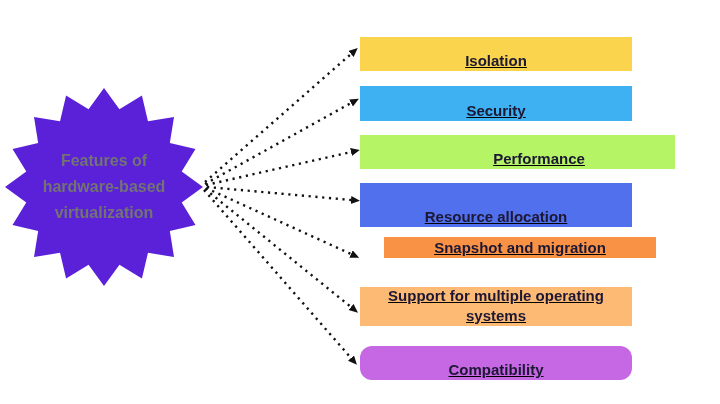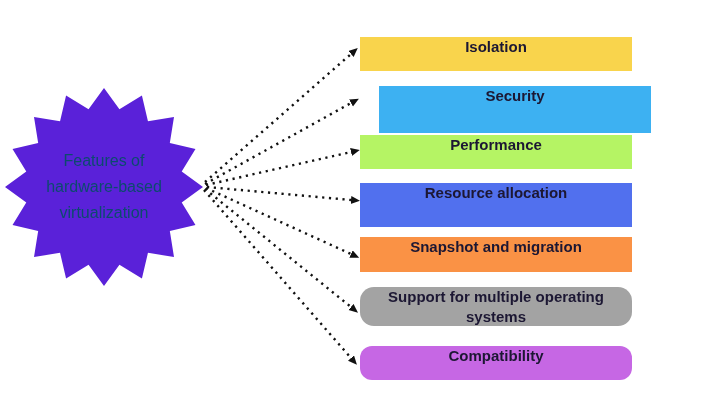--- a/index.html
+++ b/index.html
@@ -29,44 +29,45 @@
     width: 100%;
     height: 100%;
   }
   .star-label {
     position: absolute;
     inset: 0;
     display: flex;
     align-items: center;
     justify-content: center;
     text-align: center;
-    color: #0c4a6e;
+    color: #737373;
     font-size: 16px;
-    font-weight: normal;
+    font-weight: bold;
     line-height: 1.62;
     white-space: pre-line;
     pointer-events: none;
   }
   
   .connectors {
     position: absolute;
     left: 0;
     top: 0;
     width: 720px;
     height: 404px;
   }
   
   .bar {
     position: absolute;
     left: 360px;
     width: 272px;
     display: flex;
-    align-items: flex-start;
+    align-items: flex-end;
     justify-content: center;
     text-align: center;
+    text-decoration: underline;
   }
   .bar-label {
     display: block;
     padding: 0 26px;
     color: #1c1733;
     font-size: 15px;
     font-weight: bold;
     line-height: 1.35;
   }
 </style>
@@ -96,33 +97,33 @@
     <line x1="207" y1="187" x2="351" y2="200" stroke-width="2.4" stroke-dasharray="2.2 4.6" marker-end="url(#ah)" stroke="#111111"></line>
     <line x1="206" y1="188" x2="351" y2="254" stroke-width="2.4" stroke-dasharray="2.2 4.6" marker-end="url(#ah)" stroke="#111111"></line>
     <line x1="205" y1="189" x2="351" y2="307" stroke-width="2.4" stroke-dasharray="2.2 4.6" marker-end="url(#ah)" stroke="#111111"></line>
     <line x1="204" y1="190" x2="351" y2="358" stroke-width="2.4" stroke-dasharray="2.2 4.6" marker-end="url(#ah)" stroke="#111111"></line>
   </svg>
 
   <div>
     <div class="bar" style="top: 37px; height: 34px; background-color: rgb(249, 212, 76);">
       <span class="bar-label">Isolation</span>
     </div>
-    <div class="bar" style="top: 86px; height: 47px; background-color: rgb(61, 177, 242); margin-left: 19px;">
+    <div class="bar" style="top: 86px; height: 35px; background-color: rgb(61, 177, 242);">
       <span class="bar-label">Security</span>
     </div>
-    <div class="bar" style="top: 135px; height: 34px; background-color: rgb(181, 244, 100);">
+    <div class="bar" style="top: 135px; height: 34px; background-color: rgb(181, 244, 100); padding-left: 43px;">
       <span class="bar-label">Performance</span>
     </div>
     <div class="bar" style="top: 183px; height: 44px; background-color: rgb(81, 112, 238);">
       <span class="bar-label">Resource allocation</span>
     </div>
-    <div class="bar" style="top: 237px; height: 35px; background-color: rgb(250, 146, 69);">
+    <div class="bar" style="top: 237px; height: 21px; background-color: rgb(250, 146, 69); margin-left: 24px;">
       <span class="bar-label">Snapshot and migration</span>
     </div>
-    <div class="bar" style="top: 287px; height: 39px; background-color: #a3a3a3; border-radius: 14px;">
+    <div class="bar" style="top: 287px; height: 39px; background-color: #fdba74;">
       <span class="bar-label">Support for multiple operating systems</span>
     </div>
     <div class="bar" style="top: 346px; height: 34px; background-color: rgb(198, 103, 228); border-radius: 12px;">
       <span class="bar-label">Compatibility</span>
     </div>
   </div>
 
 </div>
 
 </body></html>

